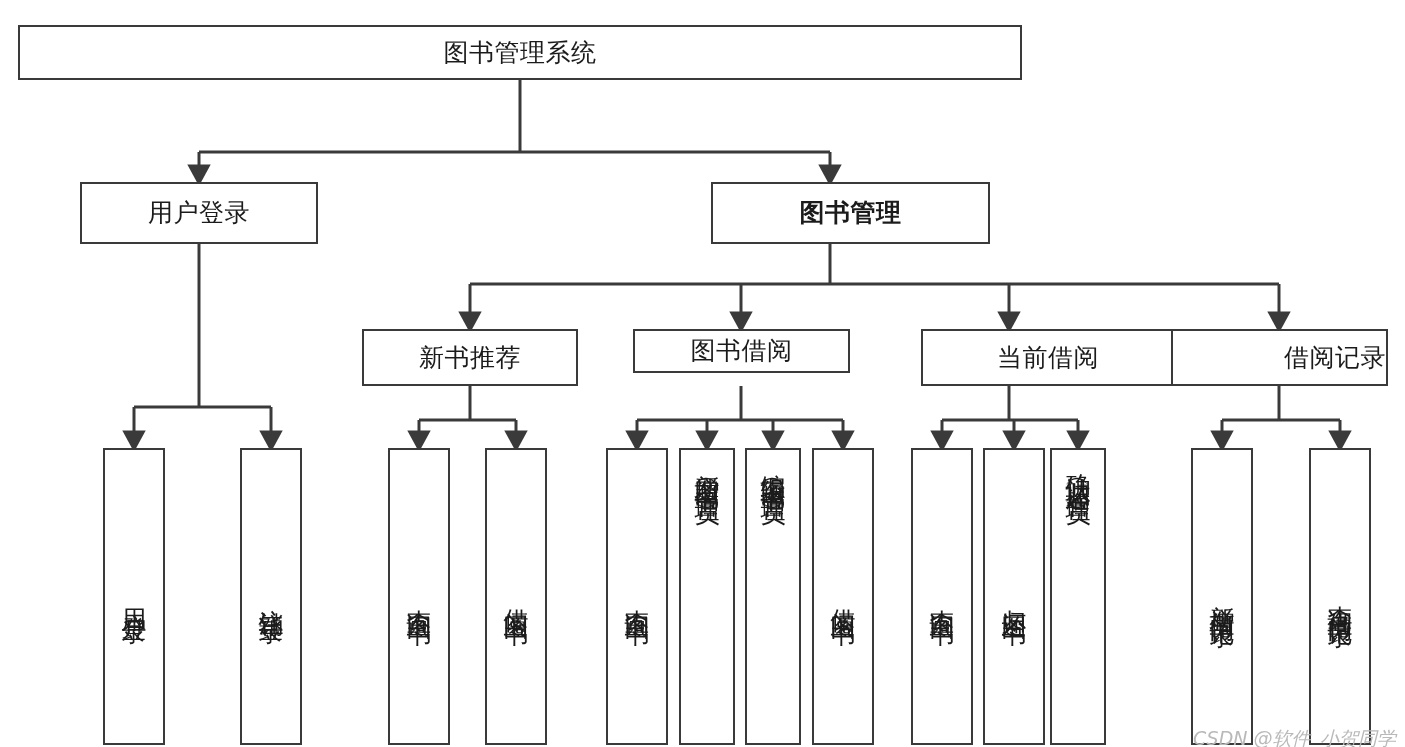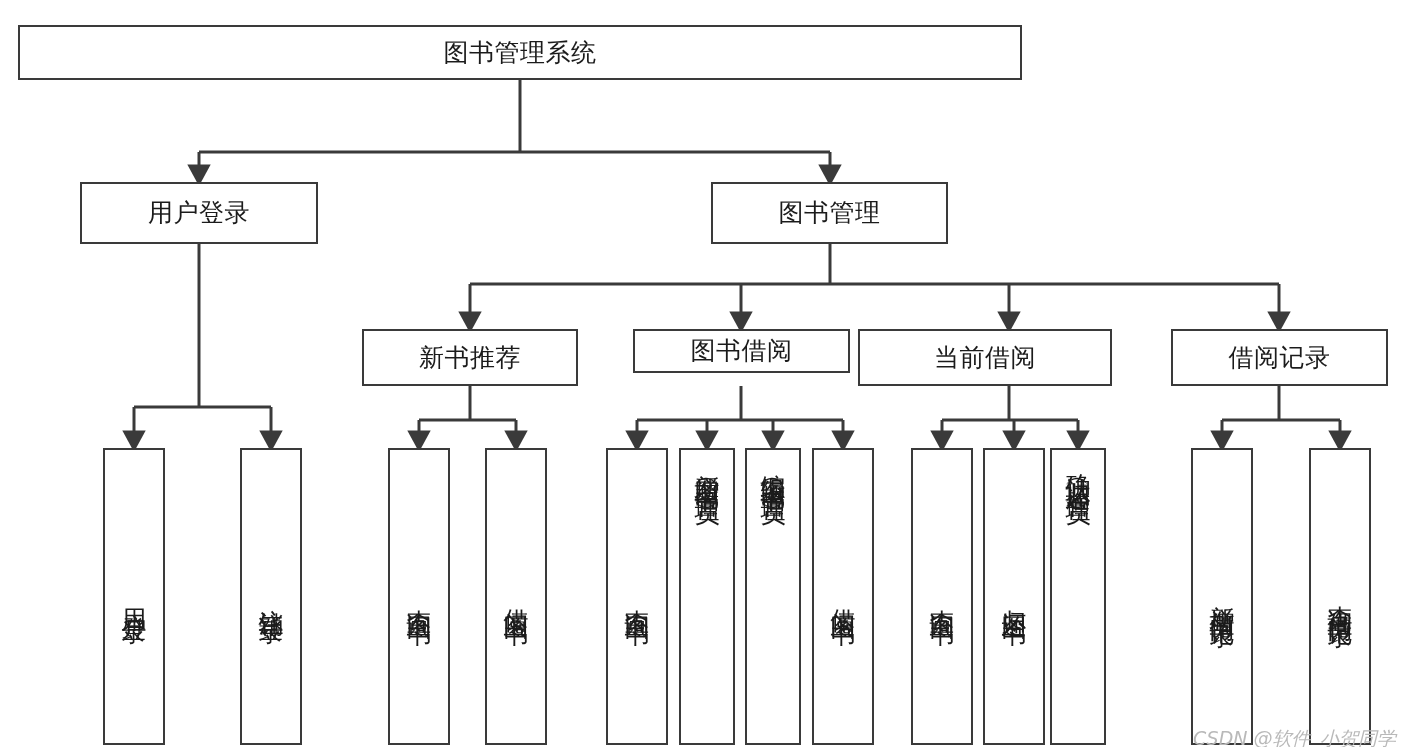--- a/index.html
+++ b/index.html
@@ -137,33 +137,33 @@
     </g>
   </svg>
 
   <div id="nodes">
       <div class="node horiz root" style="left: 18px; top: 13px; width: 1004px; height: 55px;">
         <span class="label">图书管理系统</span>
       </div>
       <div class="node horiz" style="left: 80px; top: 170px; width: 238px; height: 62px;">
         <span class="label">用户登录</span>
       </div>
-      <div class="node horiz" style="left: 711px; top: 170px; width: 237px; height: 62px;">
+      <div class="node horiz" style="left: 711px; top: 170px; width: 279px; height: 62px; font-weight: bold;">
         <span class="label">图书管理</span>
       </div>
       <div class="node horiz" style="left: 362px; top: 317px; width: 216px; height: 57px;">
         <span class="label">新书推荐</span>
       </div>
       <div class="node horiz" style="left: 633px; top: 317px; width: 217px; height: 44px;">
         <span class="label">图书借阅</span>
       </div>
-      <div class="node horiz" style="left: 858px; top: 317px; width: 254px; height: 57px;">
+      <div class="node horiz" style="left: 921px; top: 317px; width: 254px; height: 57px;">
         <span class="label">当前借阅</span>
       </div>
-      <div class="node horiz" style="left: 1171px; top: 317px; width: 217px; height: 57px;">
+      <div class="node horiz" style="left: 1171px; top: 317px; width: 217px; height: 57px; justify-content: flex-end;">
         <span class="label">借阅记录</span>
       </div>
       <div class="node vert mid" style="left: 103px; top: 436px; width: 62px; height: 297px;">
         <span class="label">用户登录</span>
       </div>
       <div class="node vert mid" style="left: 240px; top: 436px; width: 62px; height: 297px;">
         <span class="label">注销登录</span>
       </div>
       <div class="node vert mid" style="left: 388px; top: 436px; width: 62px; height: 297px;">
         <span class="label">查询图书</span>

